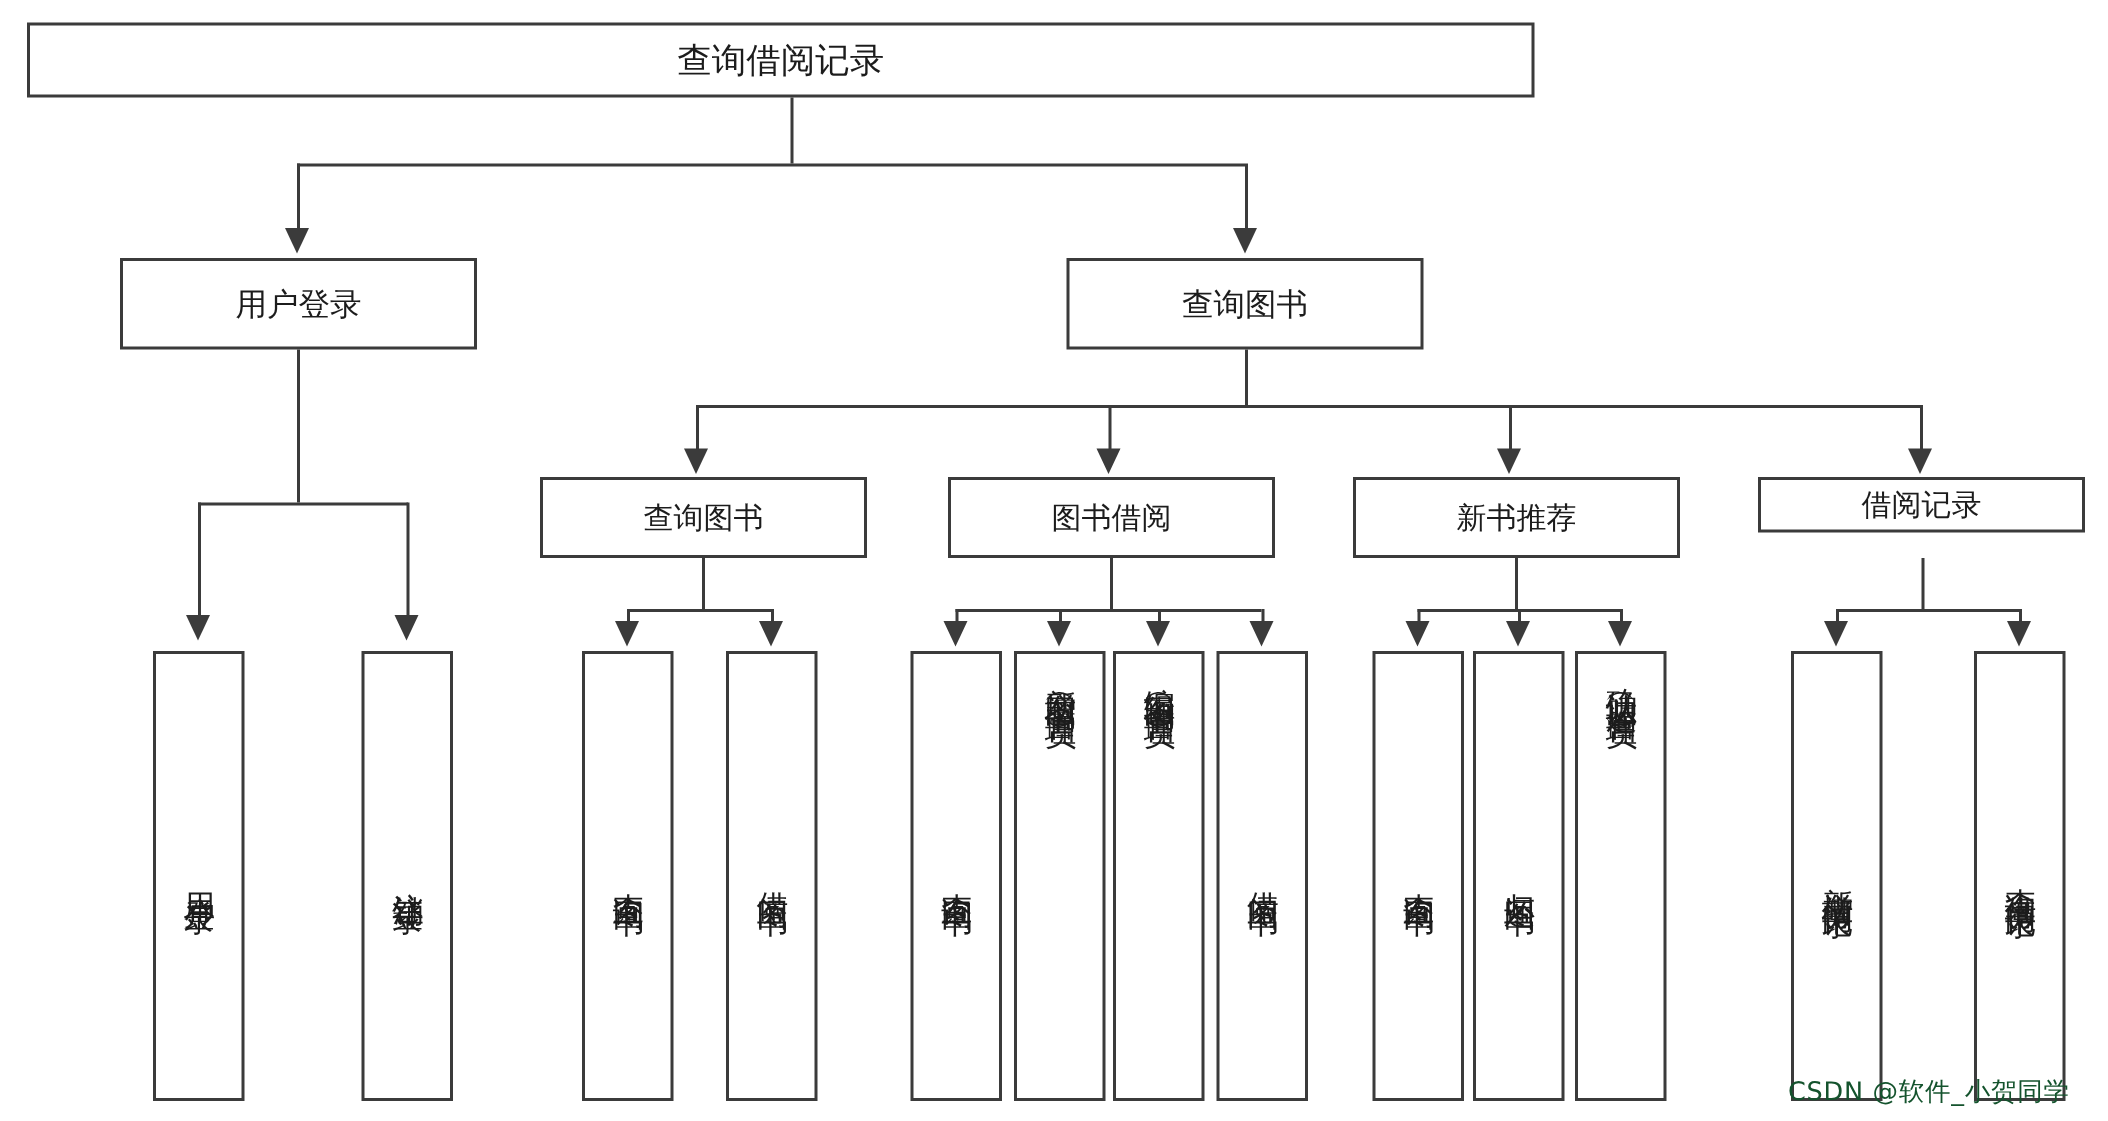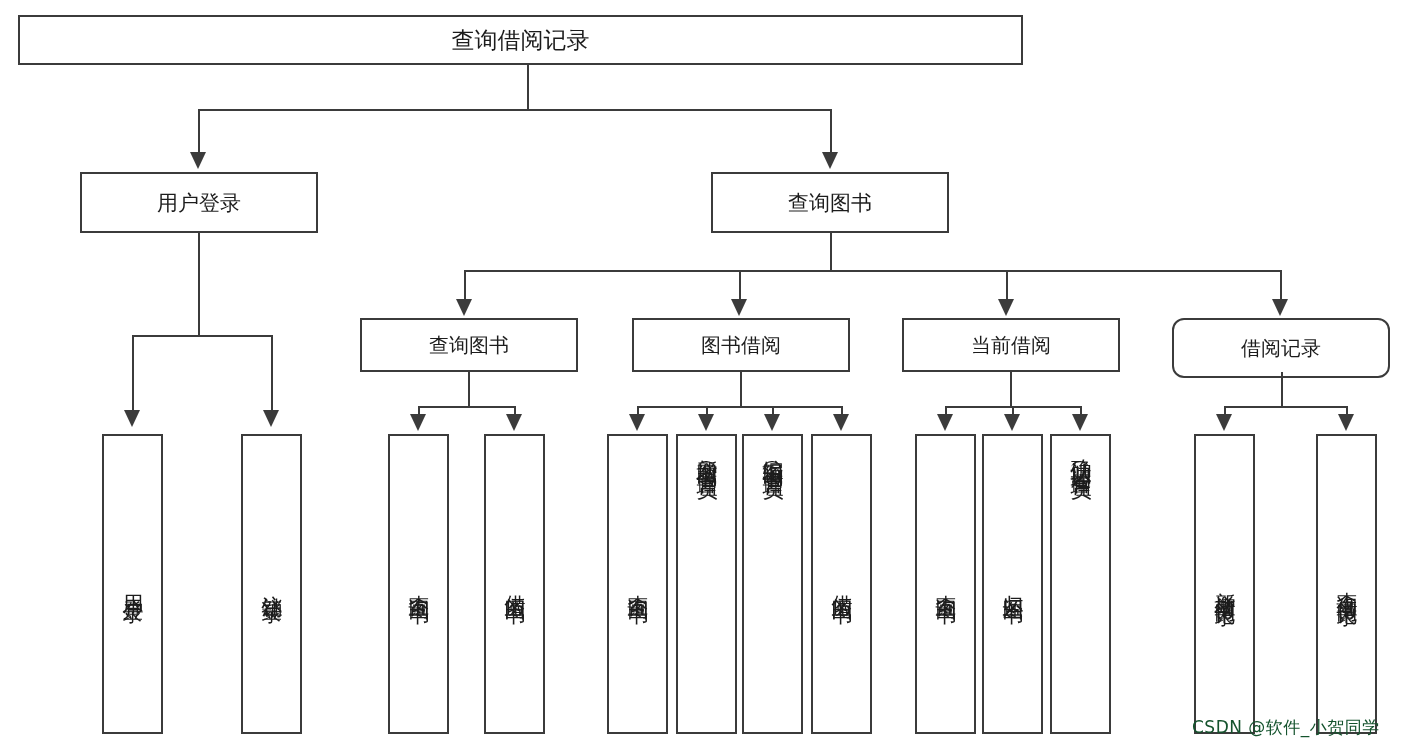--- a/index.html
+++ b/index.html
@@ -131,23 +131,23 @@
   <div class="vline" style="left:1280px; top:270px; height:30px;"></div>
   <div class="arrow" style="left:1272px; top:299px;"></div>
 
   <div class="node level2" style="left:360px; top:318px; width:218px; height:54px;">
     <span>查询图书</span>
   </div>
   <div class="node level2" style="left:632px; top:318px; width:218px; height:54px;">
     <span>图书借阅</span>
   </div>
   <div class="node level2" style="left:902px; top:318px; width:218px; height:54px;">
-    <span>当前借阅</span>
-  </div>
-  <div class="node level2" style="left:1172px; top:318px; width:218px; height:60px;border-radius:12px;">
+    <span>新书推荐</span>
+  </div>
+  <div class="node level2" style="left:1172px; top:318px; width:218px; height:37px;">
     <span>借阅记录</span>
   </div>
 
   <div class="vline" style="left:468px; top:372px; height:34px;"></div>
   <div class="hline" style="left:418px; top:406px; width:96px;"></div>
   <div class="vline" style="left:418px; top:406px; height:18px;"></div>
   <div class="arrow" style="left:410px; top:414px;"></div>
   <div class="vline" style="left:514px; top:406px; height:18px;"></div>
   <div class="arrow" style="left:506px; top:414px;"></div>
 

